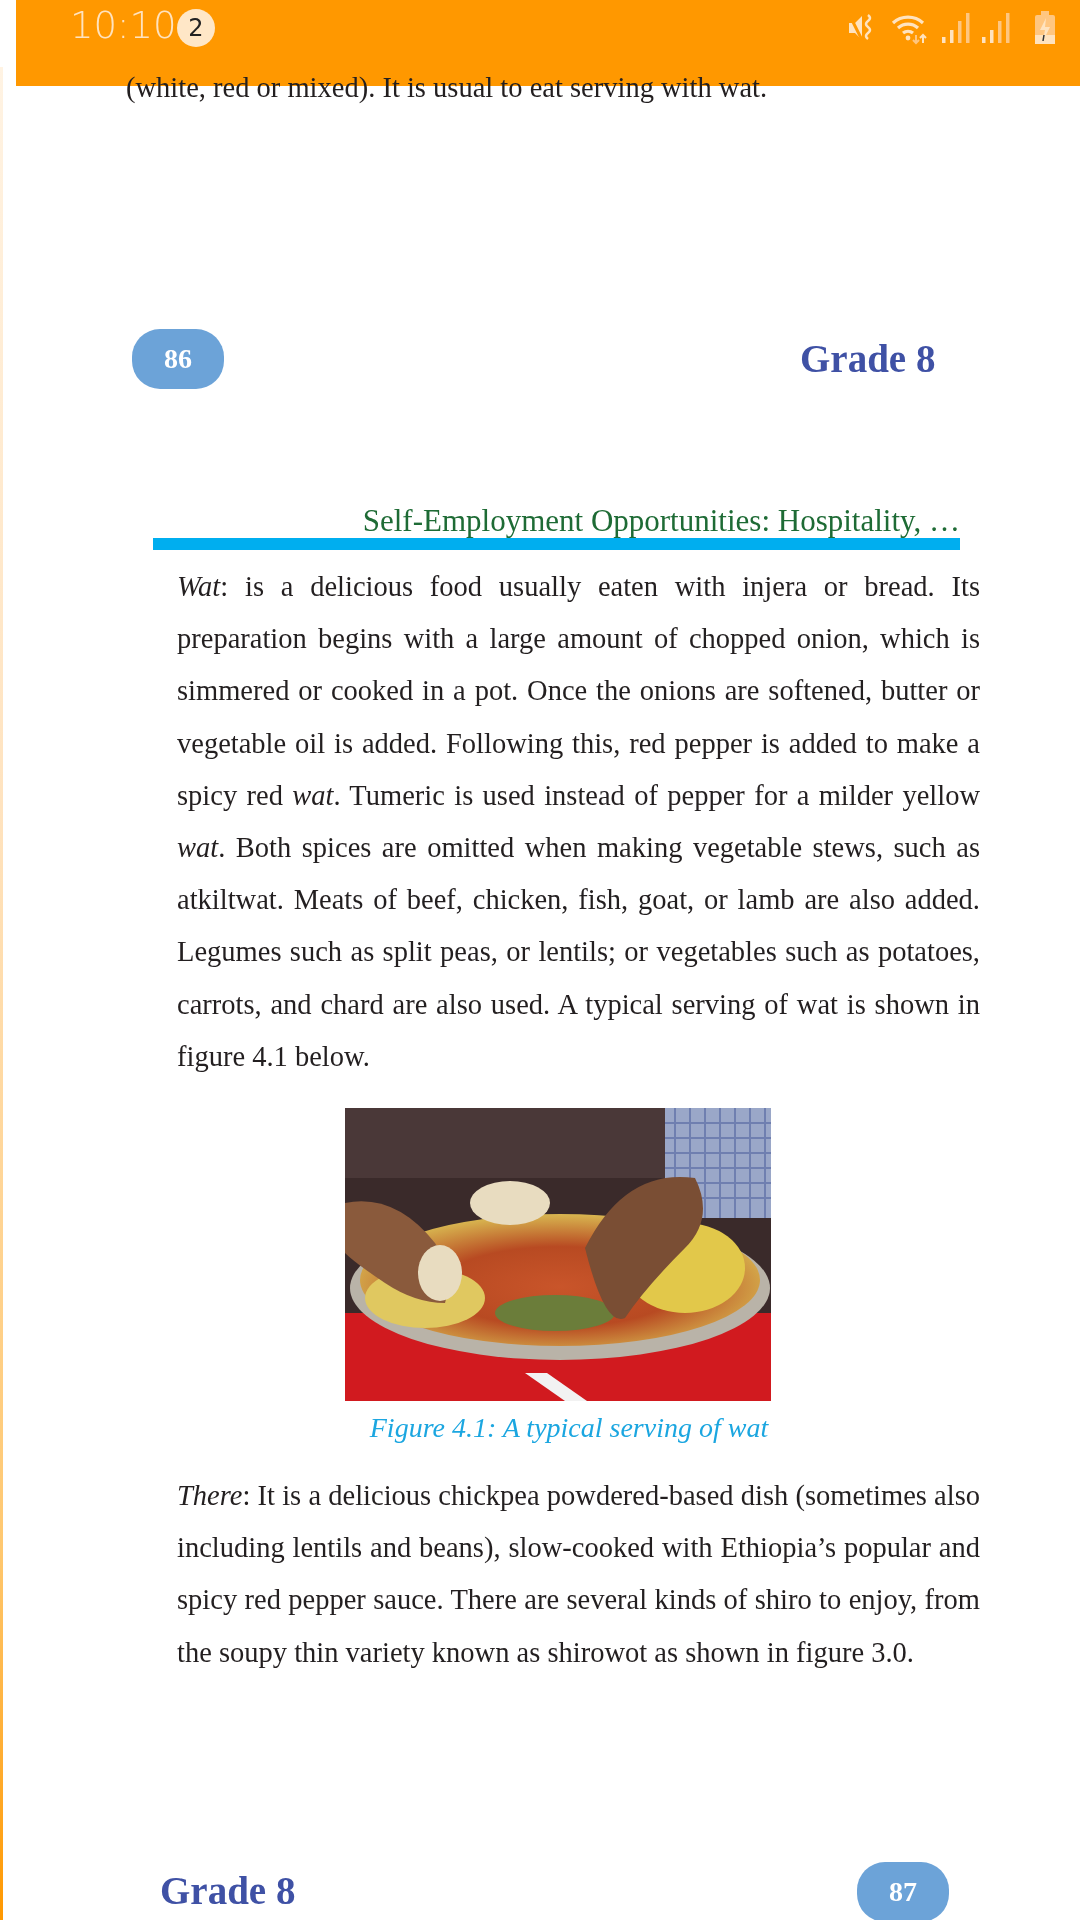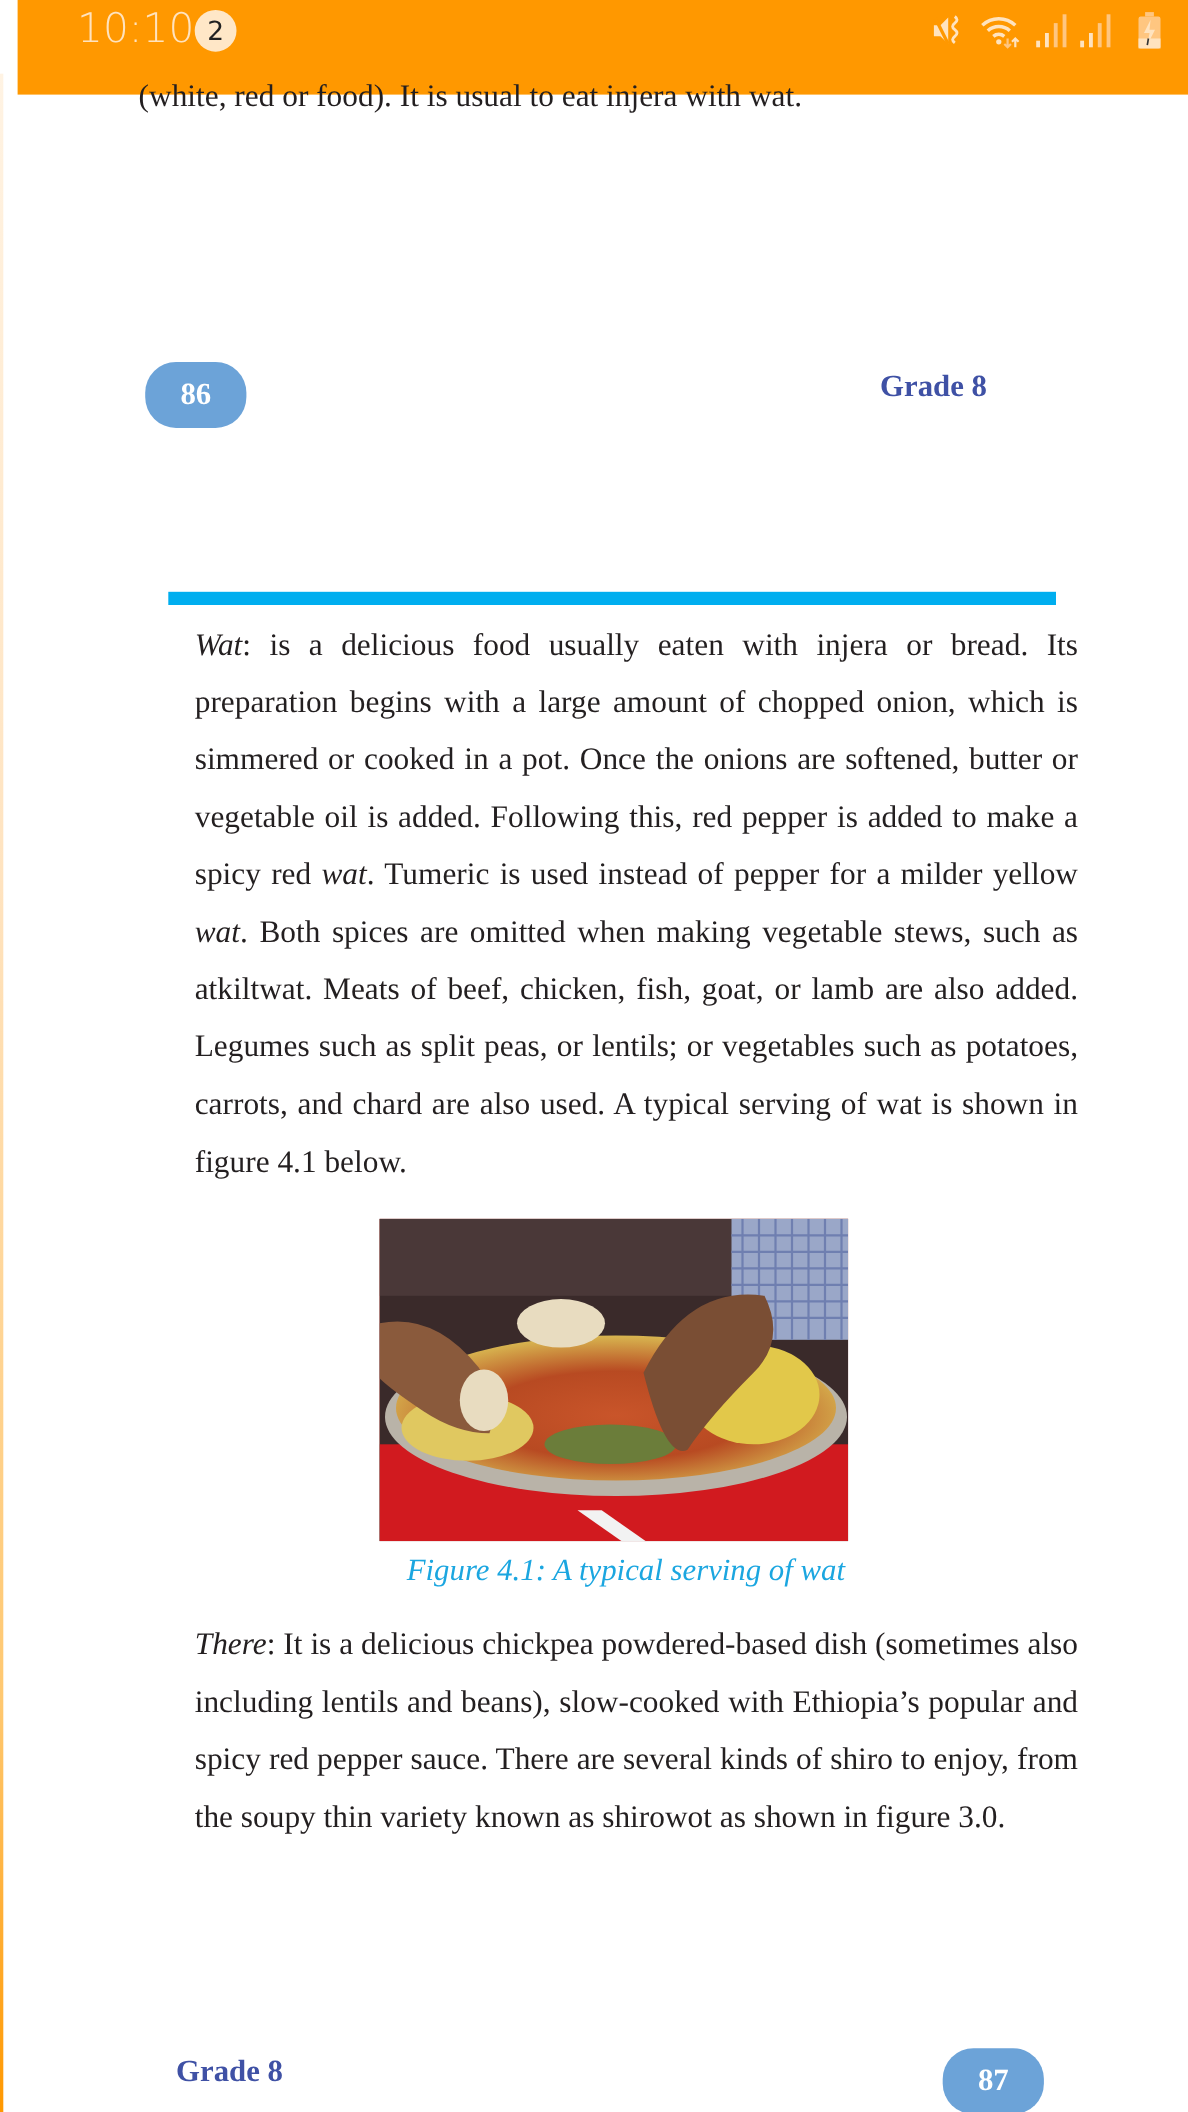--- a/index.html
+++ b/index.html
@@ -48,21 +48,21 @@
   }
 
   .page-badge {
     position: absolute; width: 92px; height: 60px; border-radius: 28px;
     background: #6CA3D8; color: #fff;
     font-family: "Liberation Serif", serif; font-weight: bold; font-size: 28px;
     display: flex; align-items: center; justify-content: center;
   }
   .grade-label {
     position: absolute; font-family: "Liberation Serif", serif; font-weight: bold;
-    font-size: 28px; color: #3F51A5;
+    font-size: 39px; color: #3F51A5;
   }
 
   .running-head {
     position: absolute; right: 120px; top: 503px;
     font-size: 31px; color: #1E6B35; white-space: nowrap;
   }
   .blue-rule {
     position: absolute; left: 153px; top: 538px; width: 807px; height: 12px;
     background: #00AEEF;
   }
@@ -128,25 +128,26 @@
           <rect x="1" y="24" width="20" height="9" fill="#FFE3BF"></rect>
           <path d="M12 7 l-6 12 h5 l-2 11 l7 -14 h-5 z" fill="#FFE3BF"></path>
           <path d="M10 24 l-1 6" stroke="#333" stroke-width="1.5"></path>
         </svg>
       </span>
     </div>
   </div>
 
   <div class="edge-strip"></div>
 
-  <div class="prev-line">(white, red or food). It is usual to eat injera with wat.</div>
+  <div class="prev-line">(white, red or mixed). It is usual to eat serving with wat.</div>
 
   <div class="page-badge" style="left:132px; top:329px;">86</div>
   <div class="grade-label" style="left:800px; top:336px;">Grade 8</div>
 
+  <div class="running-head">Self-Employment Opportunities: Hospitality, …</div>
   <div class="blue-rule"></div>
 
   <p class="body-text" style="top:561px;"><em>Wat</em><span>: is a delicious food usually eaten with injera or bread. Its preparation begins with a large amount of chopped onion, which is simmered or cooked in a pot. Once the onions are softened, butter or vegetable oil is added. Following this, red pepper is added to make a spicy red </span><em>wat</em><span>. Tumeric is used instead of pepper for a milder yellow </span><em>wat</em><span>. Both spices are omitted when making vegetable stews, such as atkiltwat. Meats of beef, chicken, fish, goat, or lamb are also added. Legumes such as split peas, or lentils; or vegetables such as potatoes, carrots, and chard are also used. A typical serving of wat is shown in figure 4.1 below.</span></p>
 
   <div class="figure">
     <svg width="426" height="293" viewBox="0 0 426 293">
       <defs>
         <radialGradient id="foodG" cx="0.5" cy="0.55" r="0.55">
           <stop offset="0" stop-color="#c9552a"></stop>
           <stop offset="0.55" stop-color="#b84a22"></stop>

